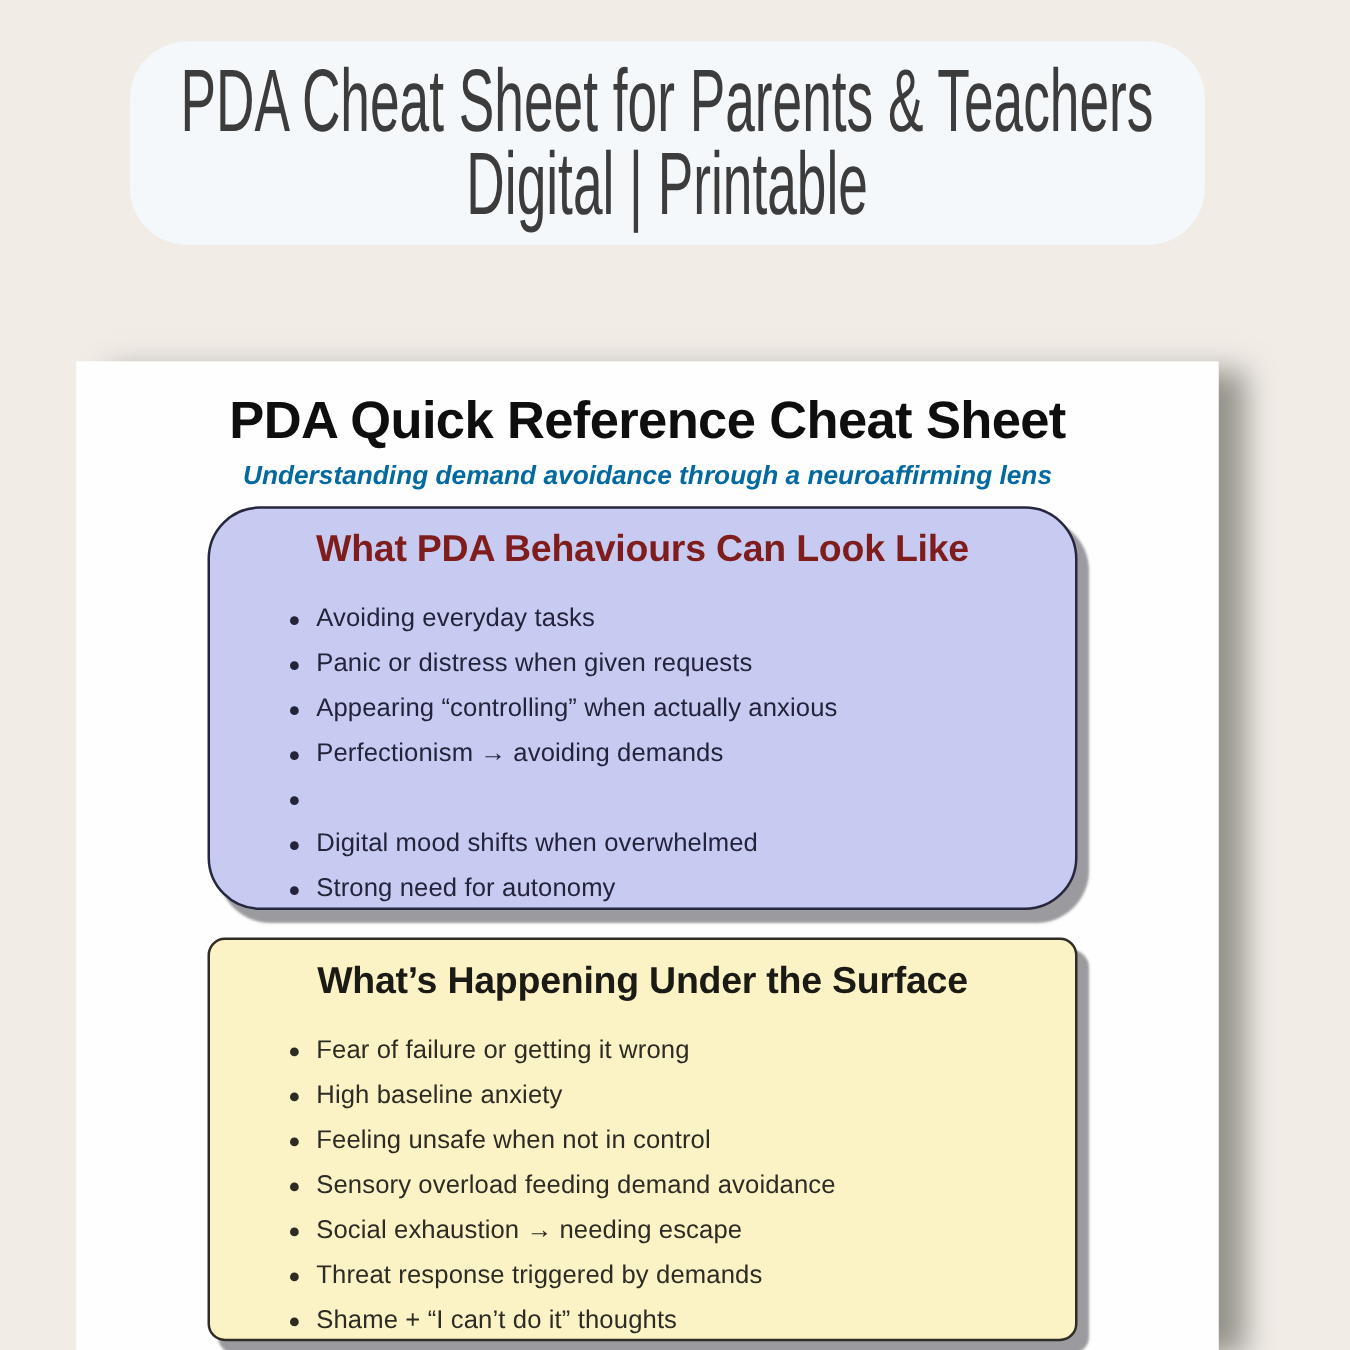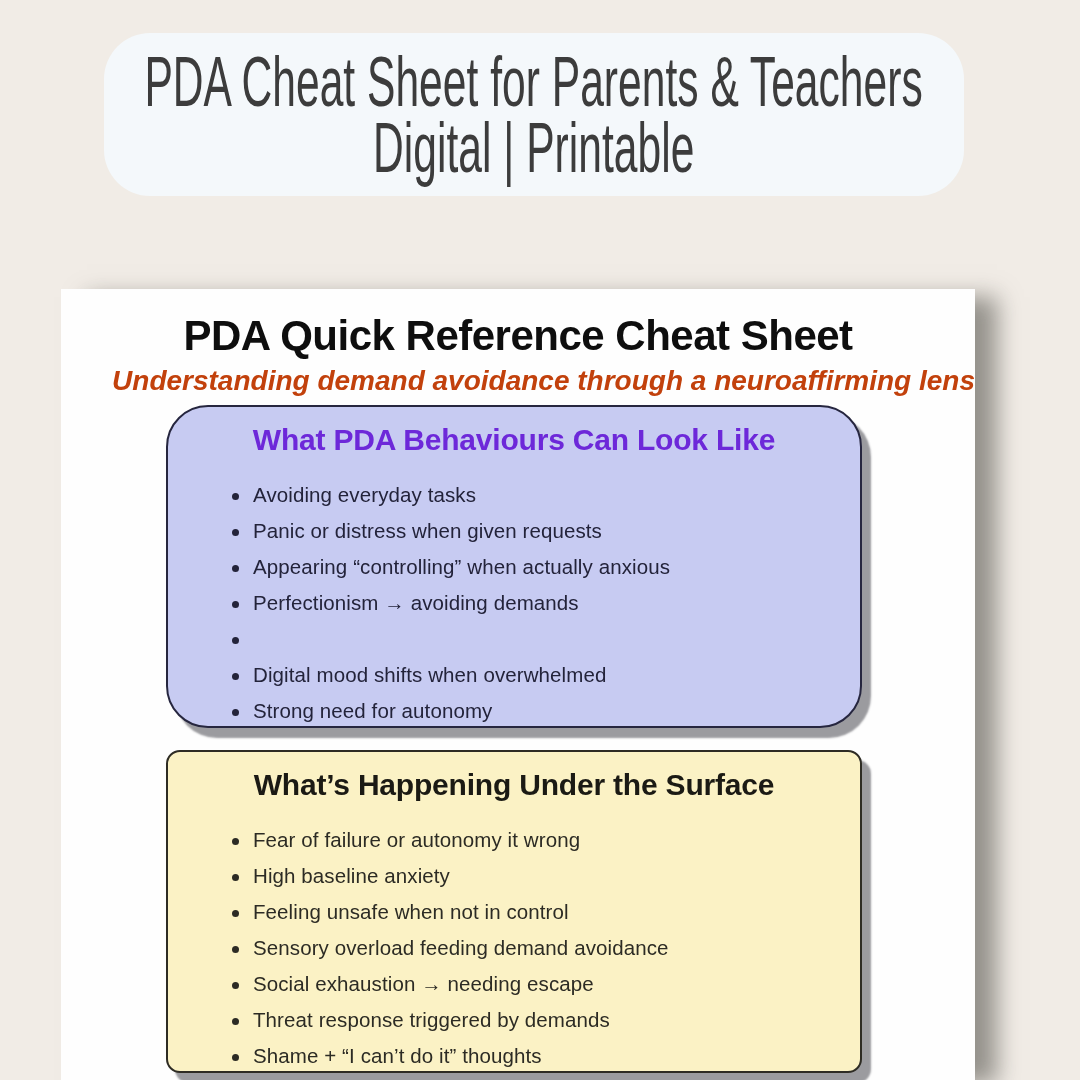--- a/index.html
+++ b/index.html
@@ -29,38 +29,38 @@
     position:absolute;left:61px;top:289px;width:914px;height:791px;
     background:#fefefe;
     box-shadow:24px 6px 22px -2px rgba(92,90,84,0.62);
   }
   .page-title{
     margin:22px 0 0;text-align:center;
     font-size:42px;line-height:50px;font-weight:700;
     letter-spacing:-0.5px;color:#0e0e0e;
   }
   .page-subtitle{
-    margin-top:7px;text-align:right;
-    font-size:28px;line-height:26px;font-weight:700;font-style:italic;
-    color:#c2410c;
+    margin-top:7px;text-align:center;
+    font-size:21px;line-height:26px;font-weight:700;font-style:italic;
+    color:#0369a1;
   }
 
   
   .box{
     position:absolute;left:105px;width:692px;height:319px;
     border:2px solid #26263f;border-radius:42px;
     box-shadow:9px 10px 2px rgba(150,150,154,0.95);
     box-sizing:content-box;
   }
   .box-behaviours{top:116px;}
   .box-surface{top:461px;border-color:#2e2c24;}
   .box h2{
     margin:15px 20px 0;text-align:center;
     font-size:30px;line-height:36px;font-weight:600;
-    letter-spacing:-0.2px;color:#6d28d9;
+    letter-spacing:-0.2px;color:#7f1d1d;
   }
   .box-surface h2{color:#1b1a14;}
   .box ul{
     list-style:none;margin:19px 0 0;padding:0 20px 0 64px;
   }
   .box li{
     height:36px;display:flex;align-items:center;
     font-size:20.5px;font-weight:400;letter-spacing:0.1px;
     color:#23233a;
   }
@@ -116,21 +116,21 @@
             <span>Strong need for autonomy</span>
           </li>
       </ul>
     </section>
 
     <section class="box box-surface" style="background: rgb(251, 242, 197); border-radius: 14px;">
       <h2>What’s Happening Under the Surface</h2>
       <ul>
         <li>
             <span class="dot"></span>
-            <span>Fear of failure or autonomy it wrong</span>
+            <span>Fear of failure or getting it wrong</span>
           </li>
         <li>
             <span class="dot"></span>
             <span>High baseline anxiety</span>
           </li>
         <li>
             <span class="dot"></span>
             <span>Feeling unsafe when not in control</span>
           </li>
         <li>

